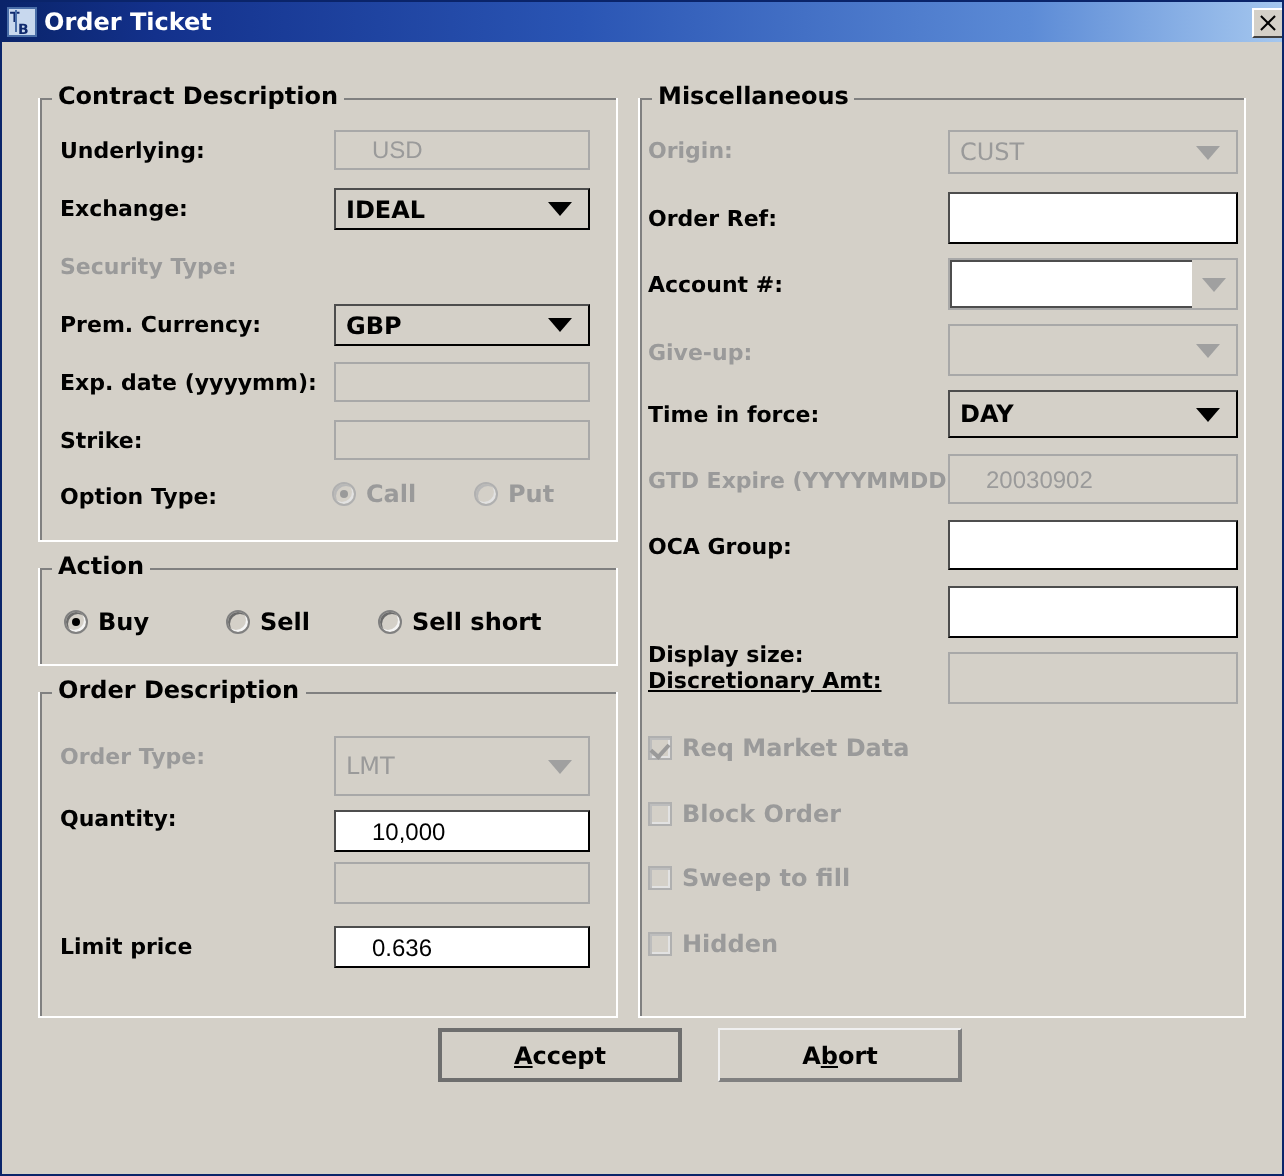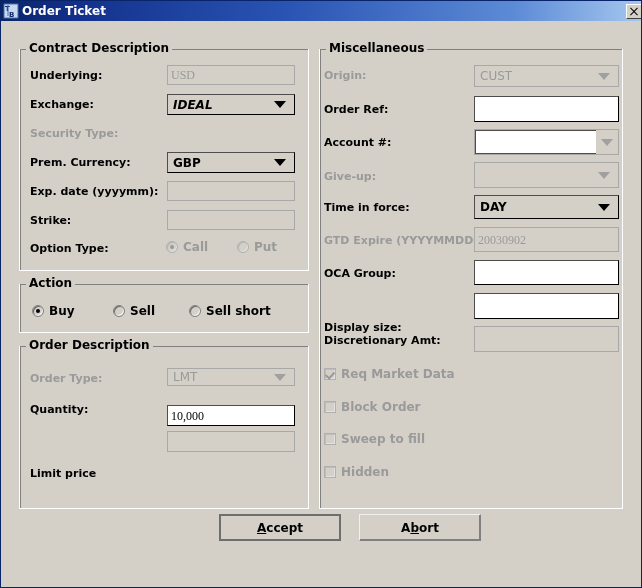--- a/index.html
+++ b/index.html
@@ -136,25 +136,25 @@
   
   .textfield {
     position: absolute;
     box-sizing: border-box;
     background: #ffffff;
     border: 1px solid #000000;
     border-top-color: #4d4d4d;
     border-left-color: #4d4d4d;
     font-size: 12px;
     color: #000000;
-    padding: 0 3px;
-    display: flex;
-    align-items: center;
-    line-height: 14px;
-    font-family: Liberation Serif, serif;
+    padding: 0 18px;
+    display: flex;
+    align-items: center;
+    line-height: 14px;
+    font-family: Liberation Sans, sans-serif;
     overflow: hidden;
   }
   .textfield.disabled {
     background: #d4d0c8;
     border: 1px solid #a8a8a8;
     color: #9a9a9a;
   }
   .textfield.disabled-white {
     background: #d4d0c8;
     border: 1px solid #a8a8a8;
@@ -358,21 +358,21 @@
       <div class="panel-topline-left" style="left:-1px; width:6px;"></div>
       <div class="panel-topline-right" style="left:136px; right:-1px;"></div>
       <div class="panel-inner-shadow"></div>
       <div class="panel-title">Contract Description</div>
     </div>
 
     <div class="fld-label" style="left:29px; top:48px;">Underlying:</div>
     <div class="textfield disabled" style="left:166px; top:44px; width:128px; height:20px;">USD</div>
 
     <div class="fld-label" style="left:29px; top:77px;">Exchange:</div>
-    <div class="combo" style="left:166px; top:73px; width:128px; height:21px;font-style:italic;">
+    <div class="combo" style="left:166px; top:73px; width:128px; height:21px;">
       <span class="combo-value">IDEAL</span>
       <span class="arrow"></span>
     </div>
 
     <div class="fld-label disabled" style="left:29px; top:106px;">Security Type:</div>
 
     <div class="fld-label" style="left:29px; top:135px;">Prem. Currency:</div>
     <div class="combo" style="left:166px; top:131px; width:128px; height:21px;">
       <span class="combo-value">GBP</span>
       <span class="arrow"></span>
@@ -415,31 +415,32 @@
     </div>
 
     <div class="panel" style="left:18px; top:325px; width:290px; height:163px;">
       <div class="panel-topline-left" style="left:-1px; width:6px;"></div>
       <div class="panel-topline-right" style="left:128px; right:-1px;"></div>
       <div class="panel-inner-shadow"></div>
       <div class="panel-title">Order Description</div>
     </div>
 
     <div class="fld-label disabled" style="left:29px; top:351px;">Order Type:</div>
-    <div class="combo disabled" style="left:166px; top:347px; width:128px; height:18px;">
+    <div class="combo disabled" style="left:166px; top:347px; width:128px; height:30px;">
       <span class="combo-value">LMT</span>
       <span class="arrow"></span>
     </div>
 
     <div class="fld-label" style="left:29px; top:382px;">Quantity:</div>
     <div class="textfield" style="left:166px; top:384px; width:128px; height:21px;">10,000</div>
 
     <div class="textfield disabled" style="left:166px; top:410px; width:128px; height:21px;"></div>
 
     <div class="fld-label" style="left:29px; top:446px;">Limit price</div>
+    <div class="textfield" style="left:166px; top:442px; width:128px; height:21px;">0.636</div>
 
     <div class="panel" style="left:318px; top:28px; width:304px; height:460px;">
       <div class="panel-topline-left" style="left:-1px; width:6px;"></div>
       <div class="panel-topline-right" style="left:104px; right:-1px;"></div>
       <div class="panel-inner-shadow"></div>
       <div class="panel-title">Miscellaneous</div>
     </div>
 
     <div class="fld-label disabled" style="left:323px; top:48px;">Origin:</div>
     <div class="combo disabled" style="left:473px; top:44px; width:145px; height:22px;">
@@ -472,21 +473,21 @@
 
     <div class="fld-label disabled" style="left:323px; top:213px;">GTD Expire (YYYYMMDD):</div>
     <div class="textfield disabled-white" style="left:473px; top:206px; width:145px; height:25px;">20030902</div>
 
     <div class="fld-label" style="left:323px; top:246px;">OCA Group:</div>
     <div class="textfield" style="left:473px; top:239px; width:145px; height:25px;"></div>
 
     <div class="fld-label" style="left:323px; top:280px;margin-top:20px;">Display size:</div>
     <div class="textfield" style="left:473px; top:272px; width:145px; height:26px;"></div>
 
-    <div class="fld-label" style="left:323px; top:313px;">Discretionary Amt:</div>
+    <div class="fld-label" style="left:323px; top:313px;text-decoration:underline;">Discretionary Amt:</div>
     <div class="textfield disabled" style="left:473px; top:305px; width:145px; height:26px;"></div>
 
     <div class="checkbox disabled checked" style="left:323px; top:346px;">
       <span class="box"></span>
       <span>Req Market Data</span>
     </div>
     <div class="checkbox disabled" style="left:323px; top:379px;">
       <span class="box"></span>
       <span>Block Order</span>
     </div>

